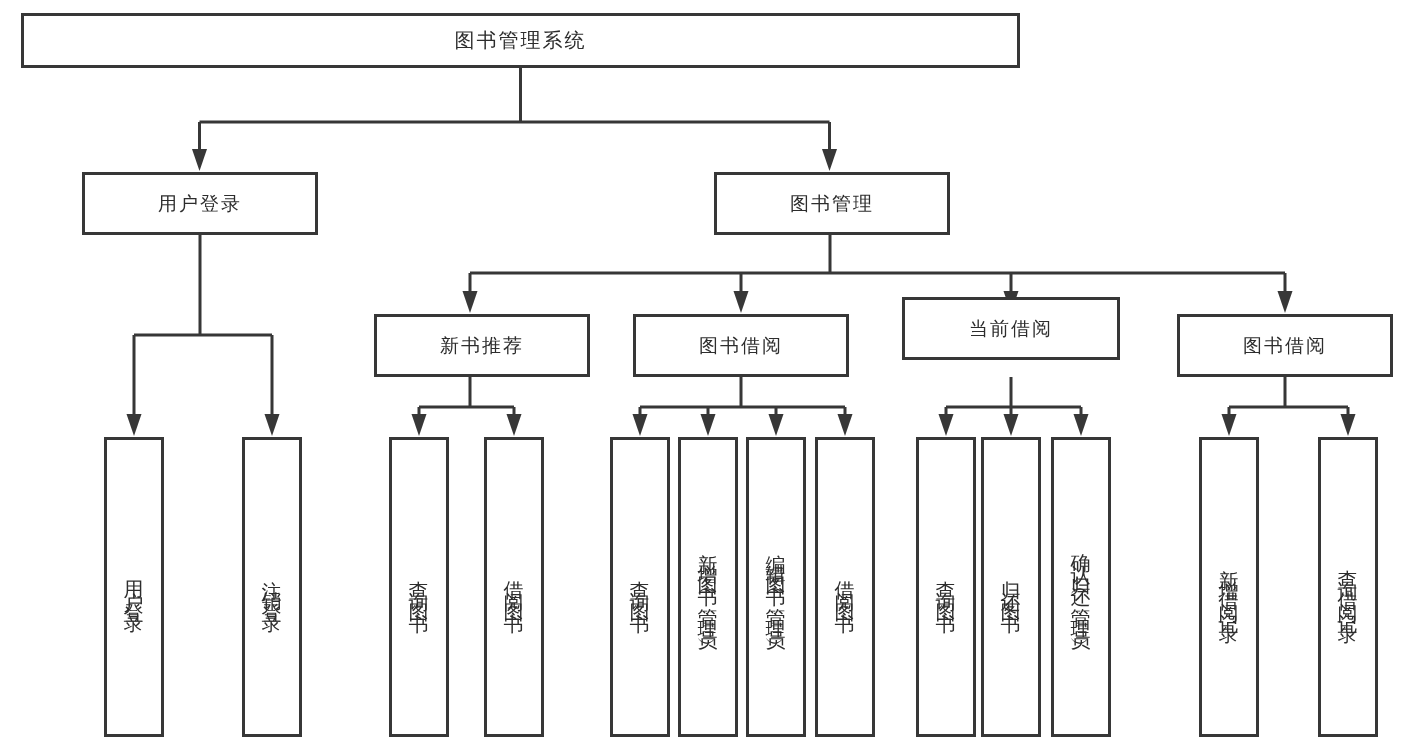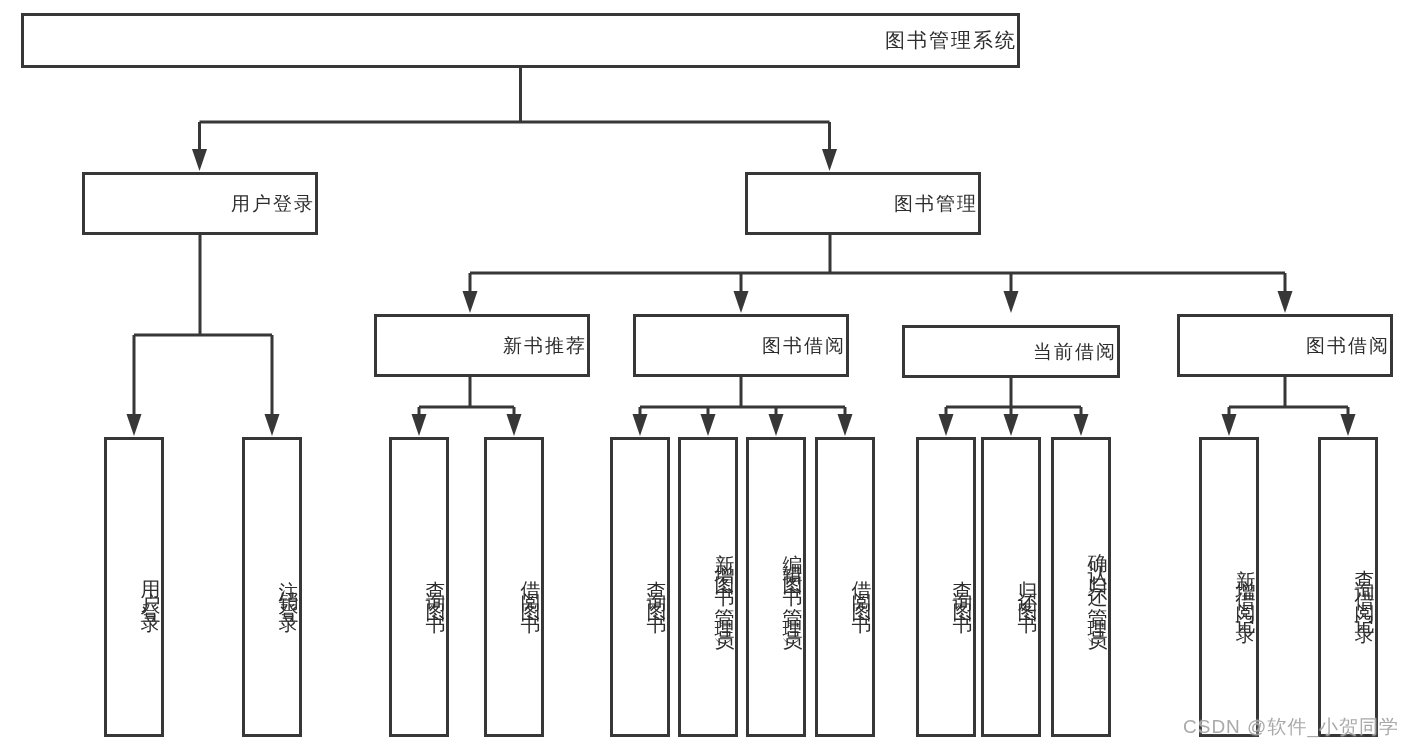--- a/index.html
+++ b/index.html
@@ -31,21 +31,21 @@
     fill: #373737;
     stroke: none;
   }
   .node {
     position: absolute;
     background: #ffffff;
     border: 3px solid #373737;
     box-sizing: border-box;
     display: flex;
     align-items: center;
-    justify-content: flex-end;
+    justify-content: center;
     color: #2d2d2d;
   }
   .node.h {
     font-size: 19px;
     letter-spacing: 2px;
   }
   .node.root {
     font-size: 20px;
   }
   .node.v .vtext {
@@ -114,31 +114,31 @@
     </g>
   </svg>
 
   <div class="node h root" style="left:21px; top:13px; width:999px; height:55px;">
     <span>图书管理系统</span>
   </div>
 
   <div class="node h" style="left:82px; top:172px; width:236px; height:63px;">
     <span>用户登录</span>
   </div>
-  <div class="node h" style="left:745px; top:172px; width:236px; height:63px;">
+  <div class="node h" style="left:714px; top:172px; width:236px; height:63px;">
     <span>图书管理</span>
   </div>
 
   <div class="node h" style="left:362px; top:314px; width:216px; height:63px;margin-left:12px;">
     <span>新书推荐</span>
   </div>
   <div class="node h" style="left:633px; top:314px; width:216px; height:63px;">
     <span>图书借阅</span>
   </div>
-  <div class="node h" style="left:902px; top:325px; width:218px; height:53px;">
+  <div class="node h" style="left:902px; top:297px; width:218px; height:63px;">
     <span>当前借阅</span>
   </div>
   <div class="node h" style="left:1177px; top:314px; width:216px; height:63px;">
     <span>图书借阅</span>
   </div>
 
   <div class="node v" style="left:104px; top:437px; width:60px; height:300px;">
     <span class="vtext">用户登录</span>
   </div>
   <div class="node v" style="left:242px; top:437px; width:60px; height:300px;">
@@ -175,15 +175,14 @@
     <span class="vtext">确认归还（管理员）</span>
   </div>
 
   <div class="node v" style="left:1199px; top:437px; width:60px; height:300px;">
     <span class="vtext">新增借阅记录</span>
   </div>
   <div class="node v" style="left:1318px; top:437px; width:60px; height:300px;">
     <span class="vtext">查询借阅记录</span>
   </div>
 
-  <div class="watermark">CSDN @软件_小贺同学</div>
 
 </div>
 
 </body></html>

